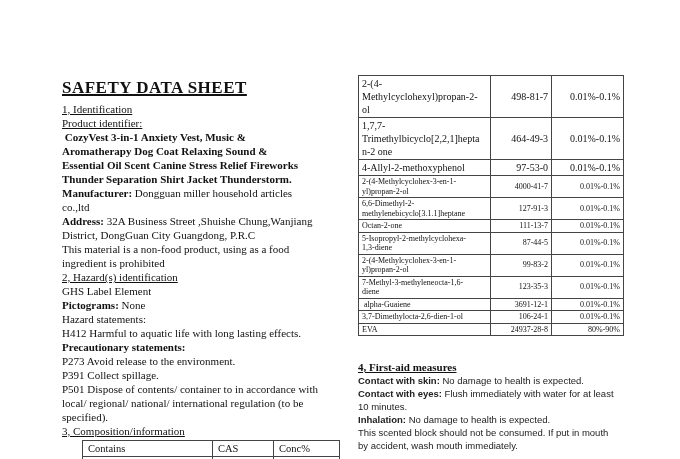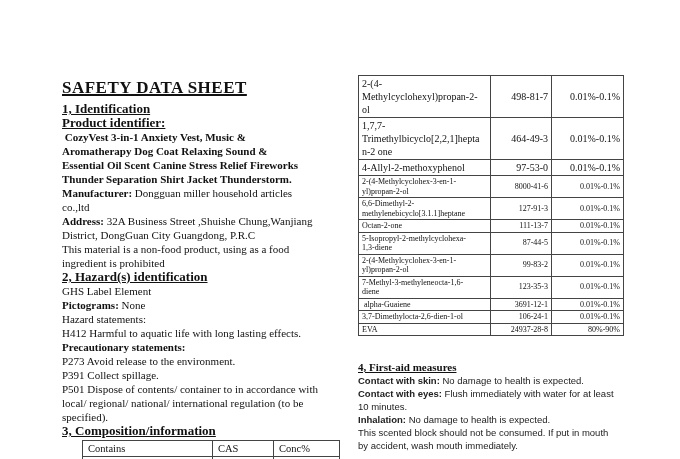--- a/index.html
+++ b/index.html
@@ -16,21 +16,21 @@
   }
   .col-right {
     position: absolute; left: 358px; top: 75px; width: 266px;
   }
   .doc-title {
     font-size: 17px; font-weight: bold; letter-spacing: 0.5px;
     text-decoration: underline; text-decoration-thickness: 2px;
     line-height: 19px; margin-bottom: 5px;
   }
   .h {
-    font-size: 13px; font-weight: bold; text-decoration: underline;
+    font-size: 11px; font-weight: normal; text-decoration: underline;
     line-height: 14px;
   }
   .line, .para {
     font-size: 11px; line-height: 14px;
   }
   .bold { font-weight: bold; }
   .pre { white-space: pre-wrap; }
   .val { white-space: pre-wrap; }
   
   .comp-table {
@@ -153,21 +153,21 @@
         <td class="conc">0.01%-0.1%</td>
       </tr>
       <tr class="big">
         <td class="name">4-Allyl-2-methoxyphenol</td>
         <td class="cas">97-53-0</td>
         <td class="conc">0.01%-0.1%</td>
       </tr>
       <tr class="small">
         <td class="name">2-(4-Methylcyclohex-3-en-1-
 yl)propan-2-ol</td>
-        <td class="cas">8000-41-6</td>
+        <td class="cas">4000-41-7</td>
         <td class="conc">0.01%-0.1%</td>
       </tr>
       <tr class="small">
         <td class="name">6,6-Dimethyl-2-
 methylenebicyclo[3.1.1]heptane</td>
         <td class="cas">127-91-3</td>
         <td class="conc">0.01%-0.1%</td>
       </tr>
       <tr class="small">
         <td class="name">Octan-2-one</td>

